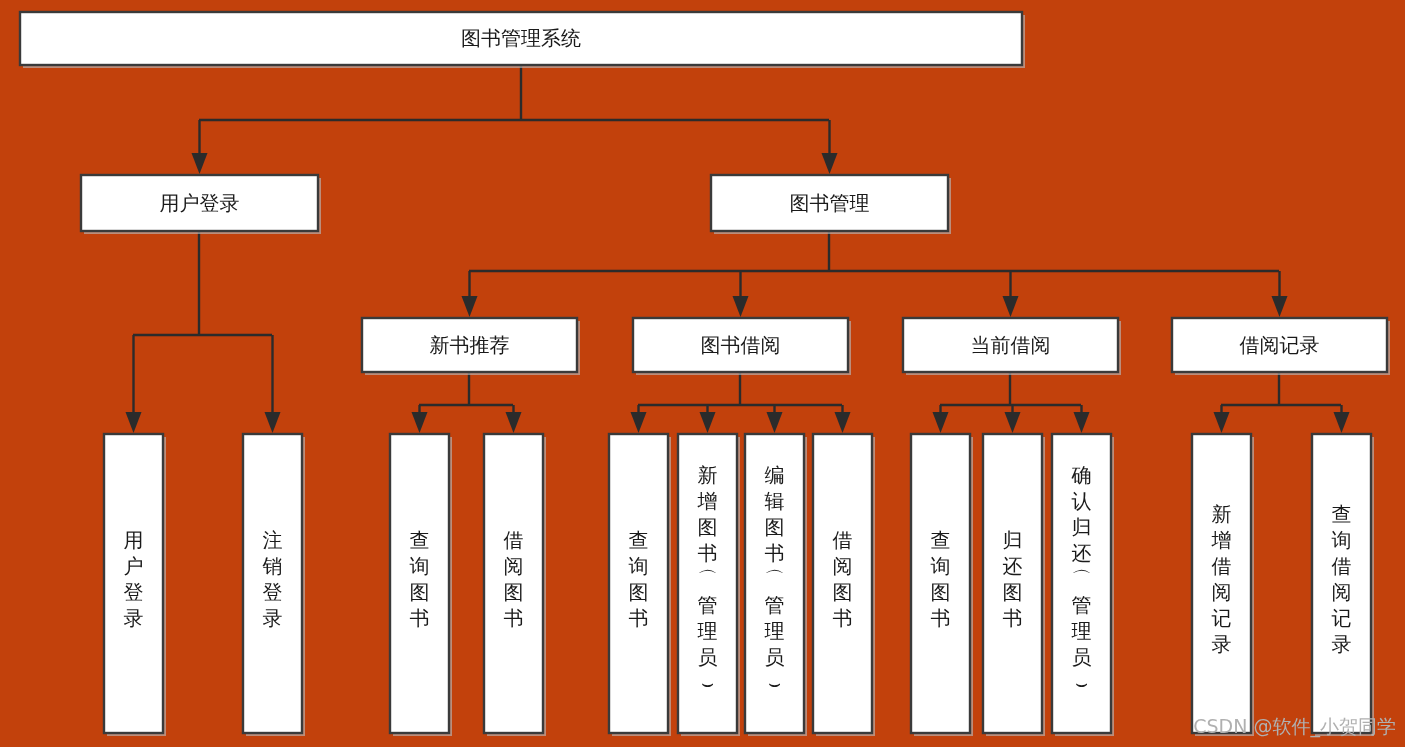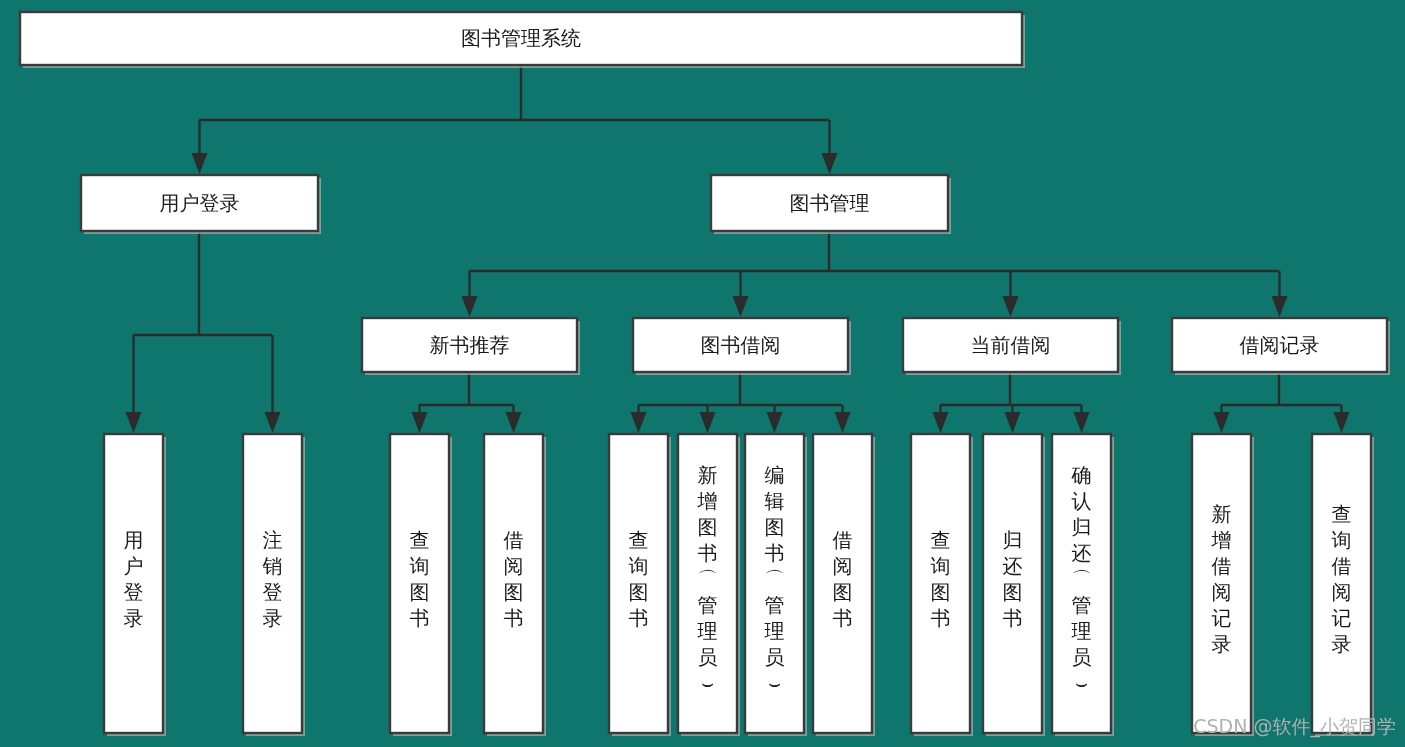--- a/index.html
+++ b/index.html
@@ -10,21 +10,21 @@
   body {
     width: 1405px;
     height: 747px;
     font-family: "Liberation Sans", "DejaVu Sans", sans-serif;
     overflow: hidden;
   }
   #diagram-root {
     position: relative;
     width: 1405px;
     height: 747px;
-    background: #0f766e;
+    background: #c2410c;
   }
   svg.diagram-canvas {
     position: absolute;
     top: 0;
     left: 0;
     width: 1405px;
     height: 747px;
     display: block;
   }
   .node-box {

